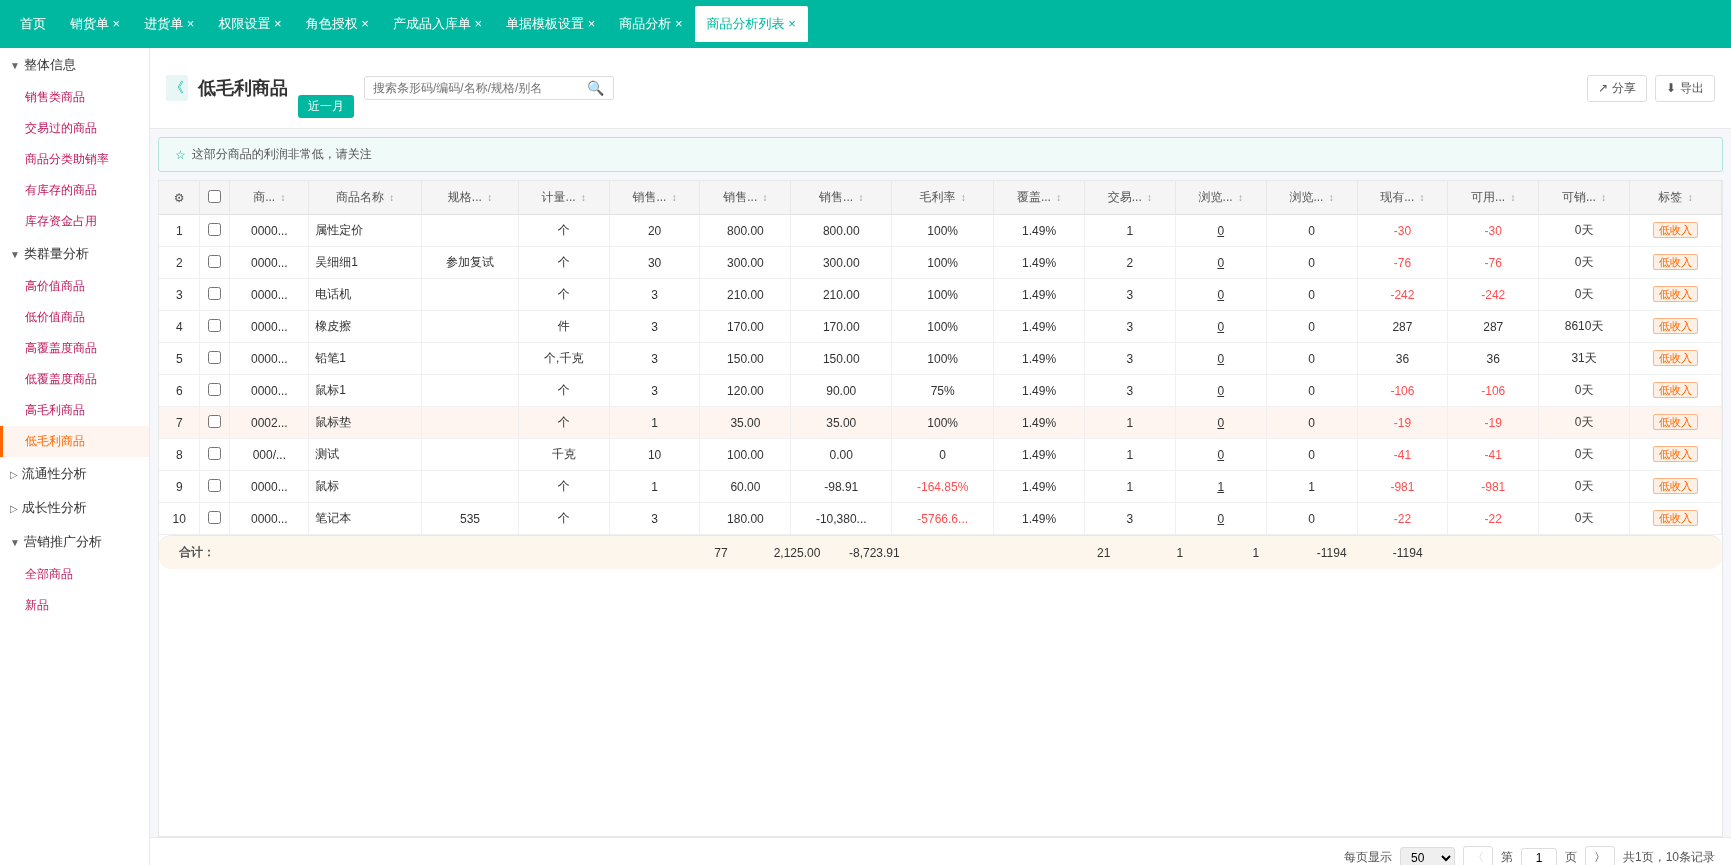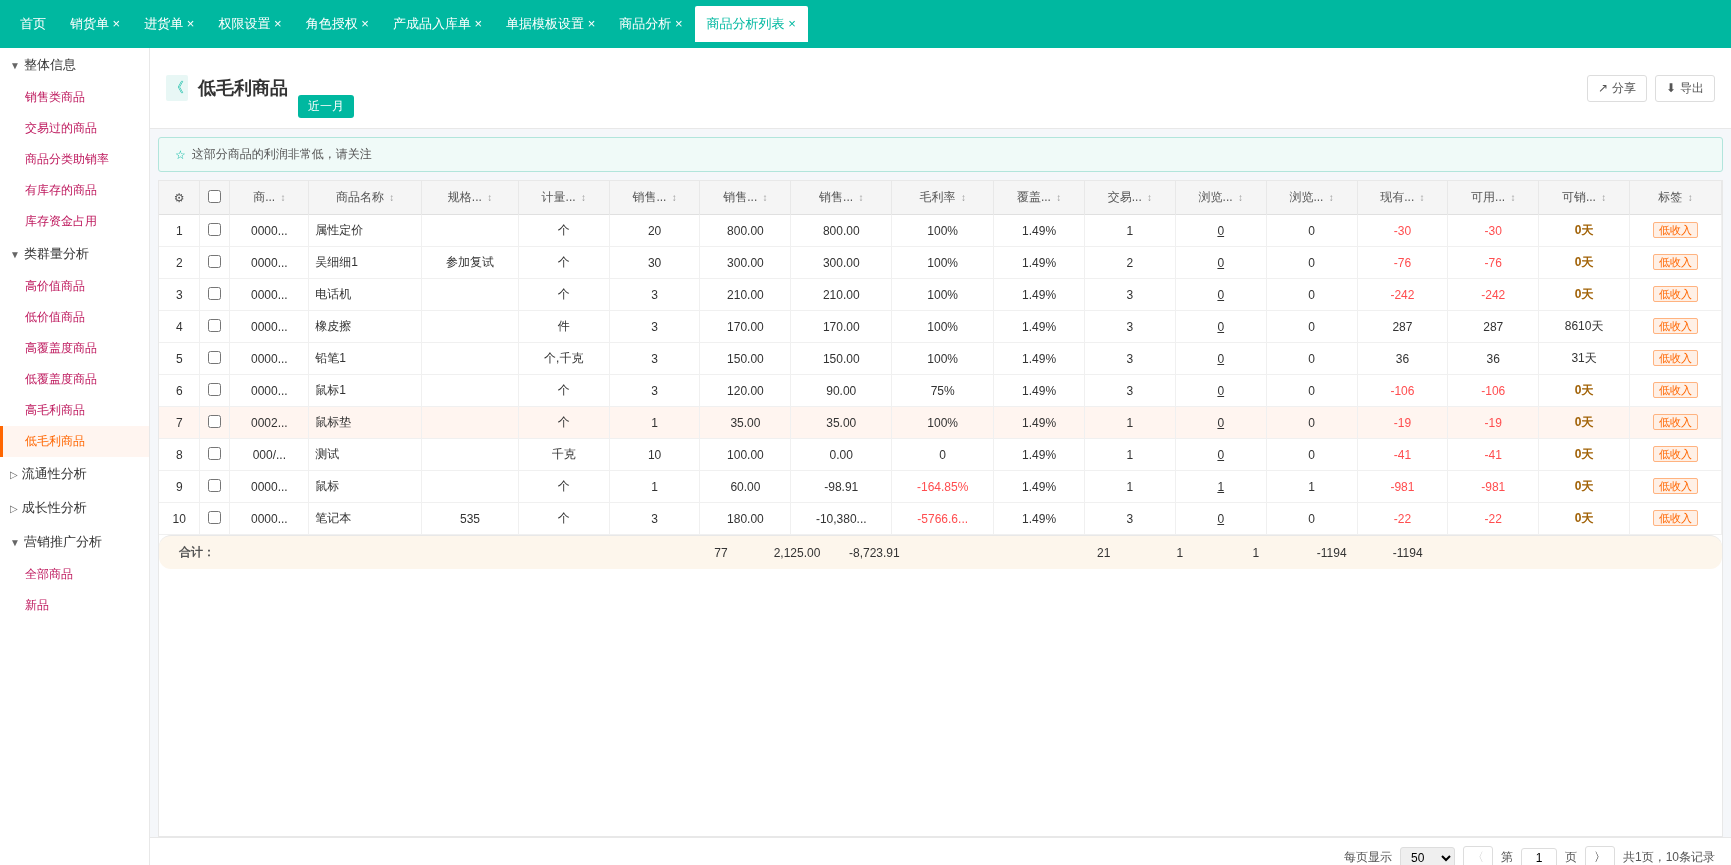--- a/index.html
+++ b/index.html
@@ -194,21 +194,21 @@
       padding: 7px 6px;
       text-align: center;
       border-right: 1px solid #f0f0f0;
       white-space: nowrap;
       color: #333;
     }
     tbody td.text-left {
       text-align: left;
     }
     .red-text { color: #ff4d4f; }
-    .orange-text { color: #a16207; font-weight: bold; }
+    .orange-text { color: #404040; }
 
     .tag-badge {
       background: #fff0e6;
       color: #ff6600;
       border: 1px solid #ffb380;
       border-radius: 2px;
       padding: 1px 5px;
       font-size: 11px;
     }
 
@@ -339,20 +339,24 @@
     <div class="sidebar-item">全部商品</div>
     <div class="sidebar-item">新品</div>
   </div>
 
   <div class="content">
 
     <div class="page-header">
       <button class="sidebar-collapse-btn">《</button>
       <span class="page-title">低毛利商品</span>
       <button class="filter-btn">近一月</button>
+      <div class="search-box">
+        <input type="text" placeholder="搜索条形码/编码/名称/规格/别名" style="">
+        <span style="color:#aaa; font-size:14px;">🔍</span>
+      </div>
       <div class="header-actions">
         <button class="action-btn">
           <span>↗</span>
           <span>分享</span>
         </button>
         <button class="action-btn">
           <span>⬇</span>
           <span>导出</span>
         </button>
       </div>

